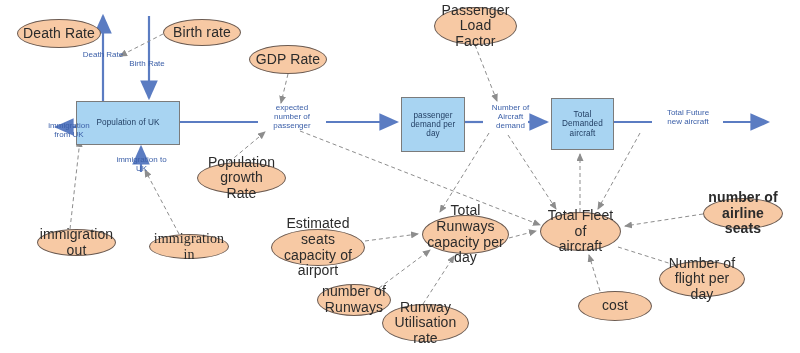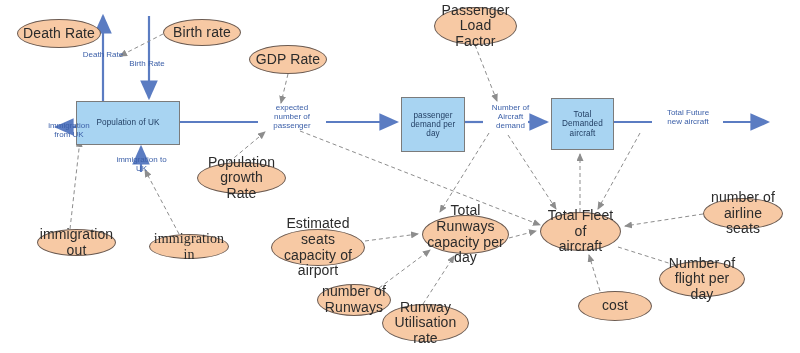--- a/index.html
+++ b/index.html
@@ -183,21 +183,21 @@
     <span style="white-space:pre-line;">Runway
 Utilisation rate</span>
   </div>
 
   <div class="node node-ellipse" style="left:540px; top:212px; width:81px; height:39px;">
     <span style="white-space:pre-line;">Total Fleet of
 aircraft</span>
   </div>
 
   <div class="node node-ellipse" style="left:703px; top:198px; width:80px; height:31px;">
-    <span style="white-space:pre-line;">number of airline
+    <span style="white-space:pre-line;font-weight:bold;">number of airline
 seats</span>
   </div>
 
   <div class="node node-ellipse" style="left:659px; top:261px; width:86px; height:36px;">
     <span style="white-space:pre-line;">Number of flight per
 day</span>
   </div>
 
   <div class="node node-ellipse" style="left:578px; top:291px; width:74px; height:30px;">
     <span style="white-space:pre-line;">cost</span>

